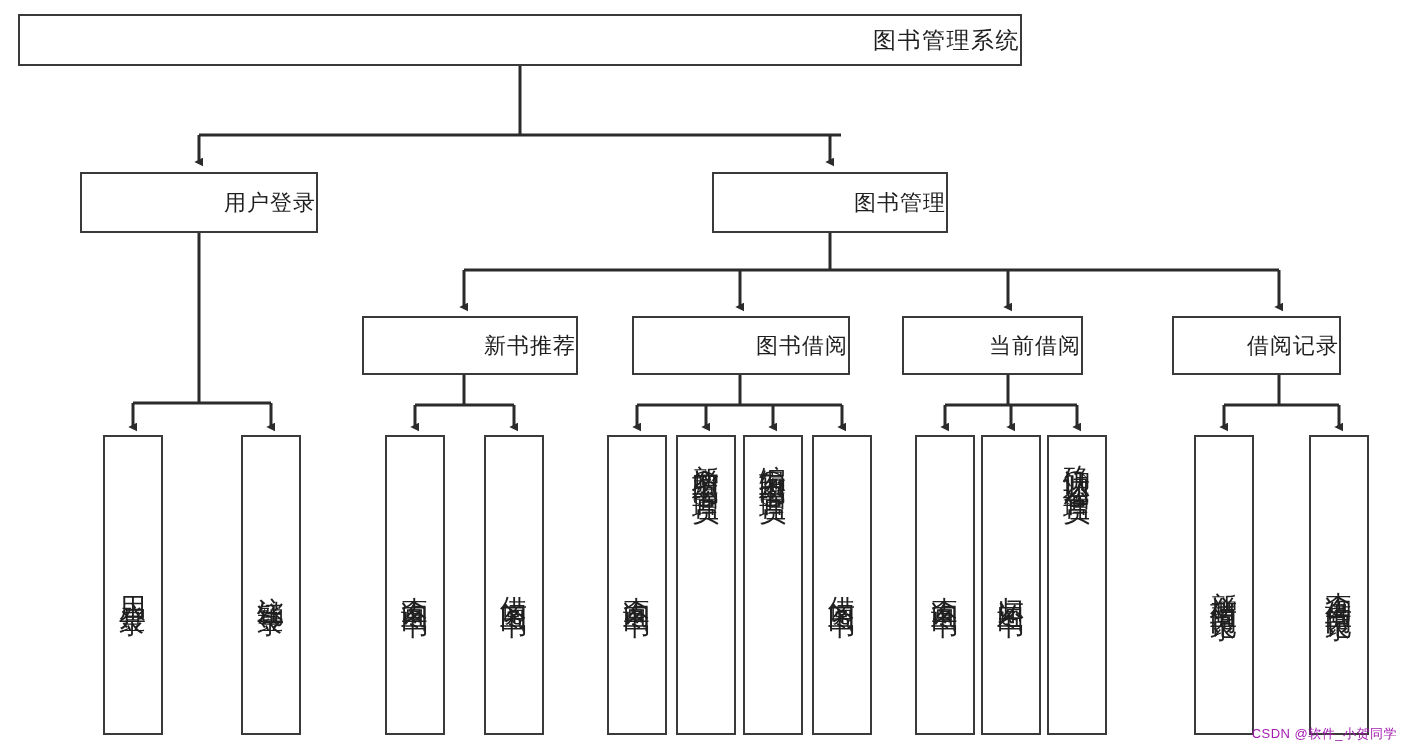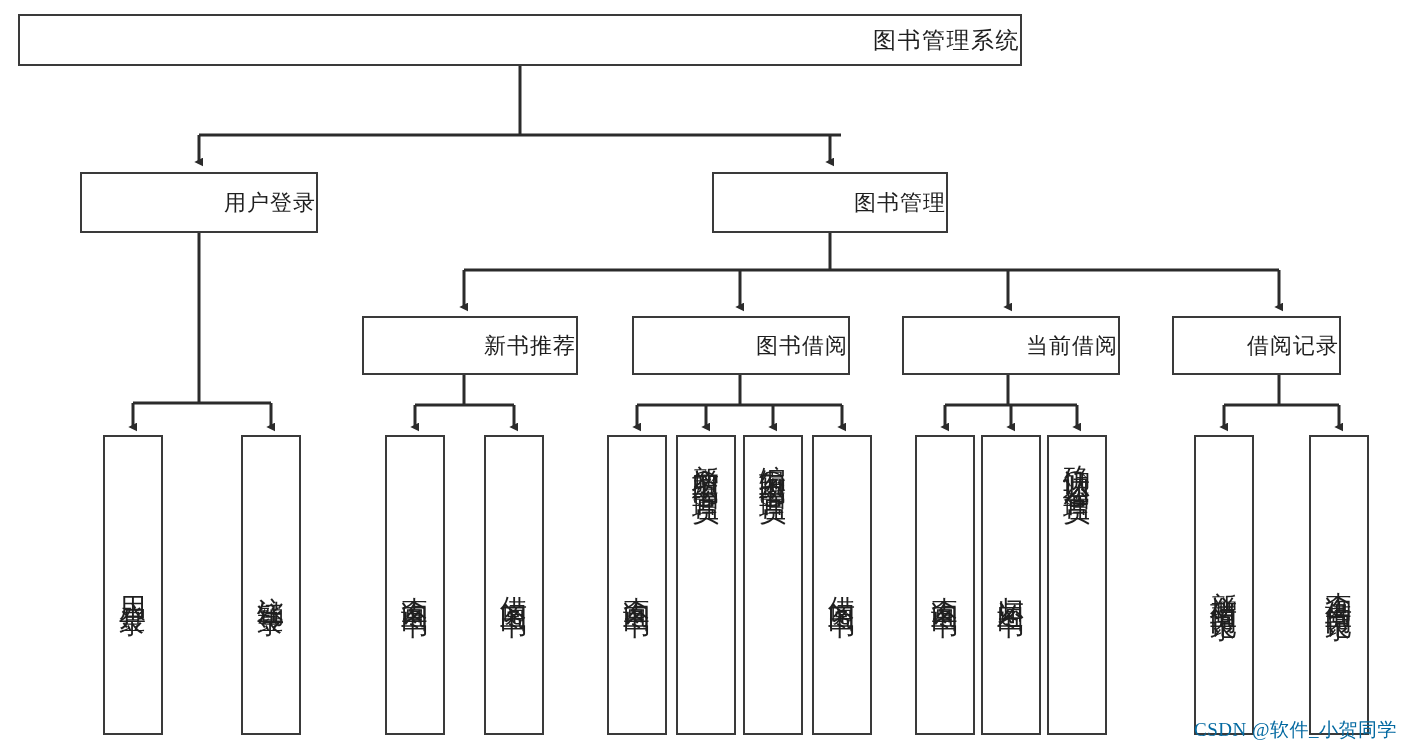--- a/index.html
+++ b/index.html
@@ -50,25 +50,25 @@
     white-space:nowrap;
     margin:0 auto;
   }
   
   .v-node.center{align-items:center;padding-top:0;}
 
   #watermark{
     position:absolute;
     right:8px;
     bottom:4px;
-    font-size:19px;
-    color:#0369a1;
+    font-size:13px;
+    color:#a21caf;
     letter-spacing:0.5px;
     white-space:nowrap;
-    font-family:Liberation Serif, serif;
+    font-family:Liberation Sans, sans-serif;
   }
 </style>
 </head>
 <body>
 
 <div id="diagram-root">
 
   <svg class="connectors" viewBox="0 0 1405 747" xmlns="http://www.w3.org/2000/svg">
     <defs>
       <marker id="arrowhead" markerWidth="9" markerHeight="9" refX="4.5" refY="4.3" orient="auto" markerUnits="userSpaceOnUse">
@@ -129,21 +129,21 @@
   <div class="node h-node" style="left:362px;top:316px;width:216px;height:59px;">
     <span class="lbl">新书推荐</span>
   </div>
 
   <div class="node h-node" style="left:712px;top:172px;width:236px;height:61px;">
     <span class="lbl">图书管理</span>
   </div>
   <div class="node h-node" style="left:632px;top:316px;width:218px;height:59px;padding-left:18px;">
     <span class="lbl">图书借阅</span>
   </div>
-  <div class="node h-node" style="left:902px;top:316px;width:218px;height:59px;">
+  <div class="node h-node" style="left:902px;top:316px;width:181px;height:59px;">
     <span class="lbl">当前借阅</span>
   </div>
   <div class="node h-node" style="left:1172px;top:316px;width:169px;height:59px;">
     <span class="lbl">借阅记录</span>
   </div>
 
   <div class="node v-node center" style="left:103px;top:435px;width:60px;height:300px;">
     <span class="lbl">用户登录</span>
   </div>
   <div class="node v-node center" style="left:241px;top:435px;width:60px;height:300px;">

